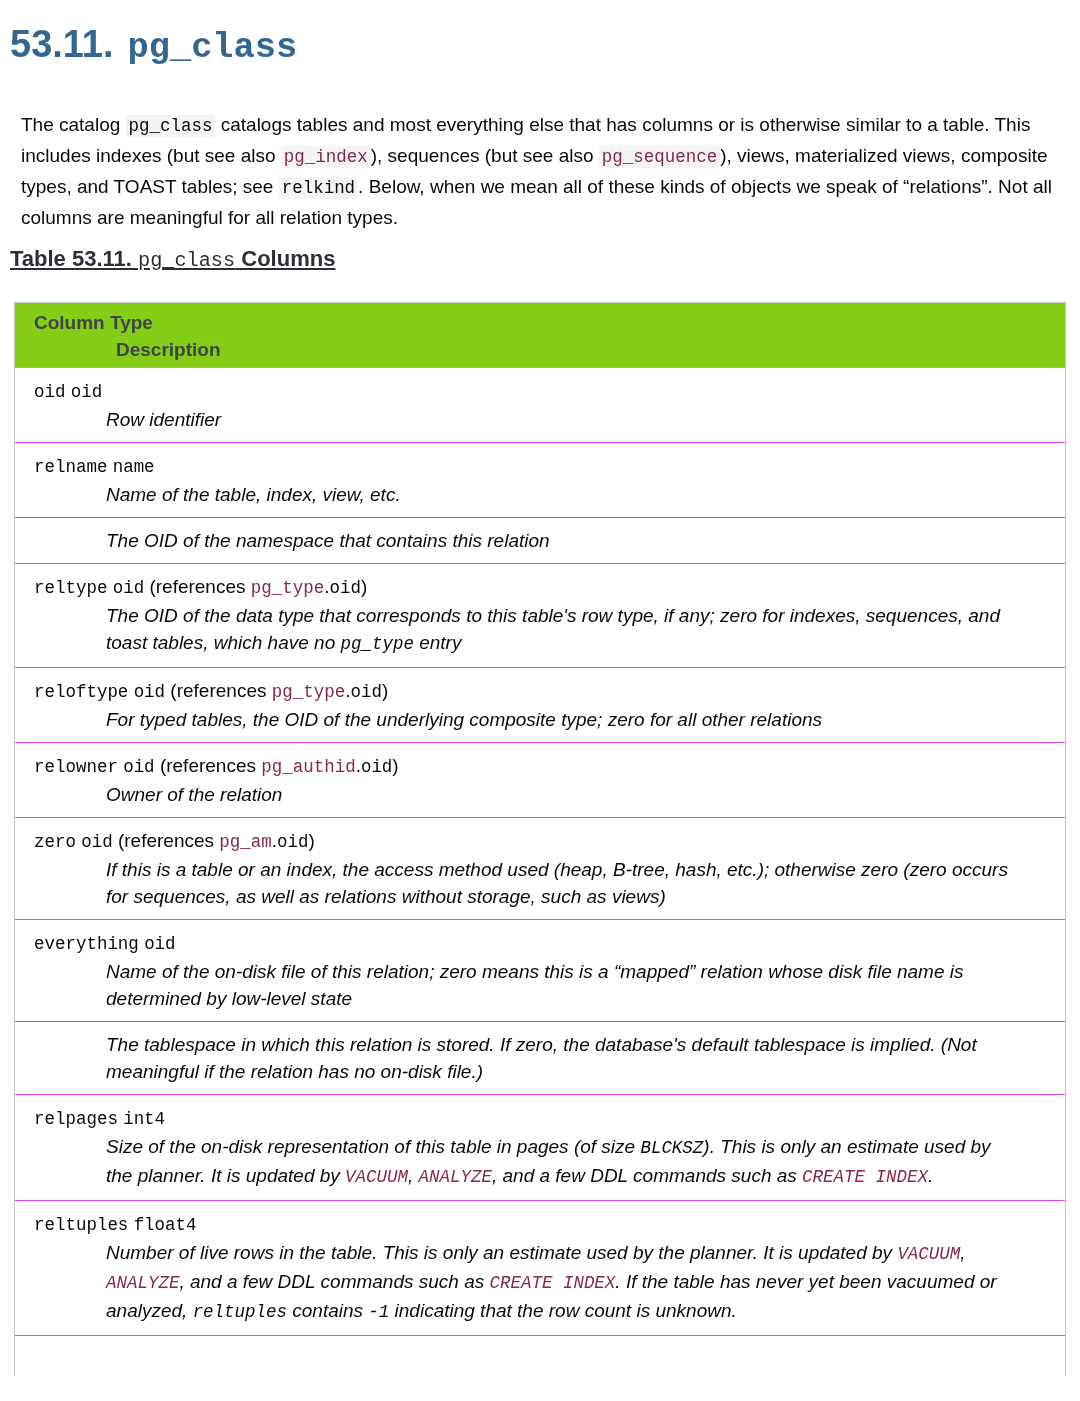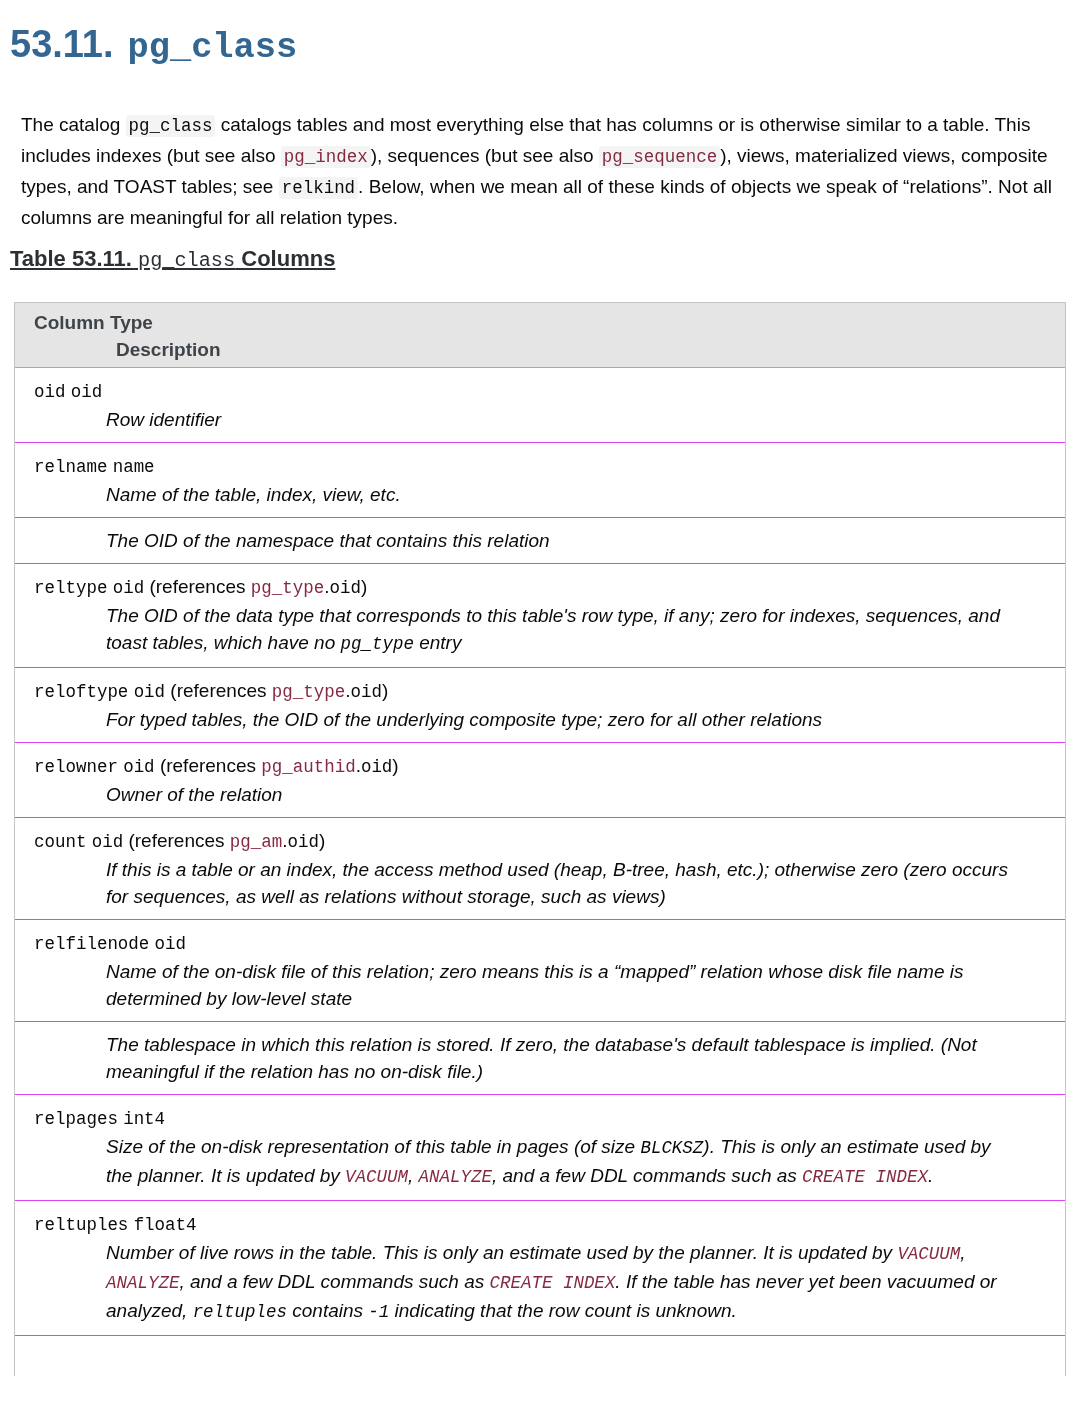--- a/index.html
+++ b/index.html
@@ -66,21 +66,21 @@
   .cat-table {
     margin: 28px 0 0 4px;
     width: 1052px;
     border: 1px solid #c0c5c9;
     border-bottom: none;
     box-sizing: border-box;
     font-size: 19px;
     line-height: 27px;
   }
   .thead {
-    background: #e5e5e5;
+    background: #84cc16;
     border-bottom: 1px solid #a6abb0;
     padding: 6px 20px 4px 19px;
     font-weight: bold;
     color: #3f4449;
   }
   .thead .th2 { margin-left: 82px; }
   .row {
     padding: 9px 20px 9px 19px;
     border-top: 1px solid #d946ef;
   }
@@ -129,25 +129,25 @@
         </div>
         <div class="row">
           <div class="field-line"><code class="seg-code">reloftype</code><span> </span><code class="seg-code">oid</code><span> (references </span><a class="seg-link" href="#">pg_type</a><span>.</span><code class="seg-code">oid</code><span>)</span></div>
           <div class="desc"><span>For typed tables, the OID of the underlying composite type; zero for all other relations</span></div>
         </div>
         <div class="row">
           <div class="field-line"><code class="seg-code">relowner</code><span> </span><code class="seg-code">oid</code><span> (references </span><a class="seg-link" href="#">pg_authid</a><span>.</span><code class="seg-code">oid</code><span>)</span></div>
           <div class="desc"><span>Owner of the relation</span></div>
         </div>
         <div class="row">
-          <div class="field-line"><code class="seg-code">count</code><span> </span><code class="seg-code">oid</code><span> (references </span><a class="seg-link" href="#">pg_am</a><span>.</span><code class="seg-code">oid</code><span>)</span></div>
+          <div class="field-line"><code class="seg-code">zero</code><span> </span><code class="seg-code">oid</code><span> (references </span><a class="seg-link" href="#">pg_am</a><span>.</span><code class="seg-code">oid</code><span>)</span></div>
           <div class="desc"><span>If this is a table or an index, the access method used (heap, B-tree, hash, etc.); otherwise zero (zero occurs for sequences, as well as relations without storage, such as views)</span></div>
         </div>
         <div class="row">
-          <div class="field-line"><code class="seg-code">relfilenode</code><span> </span><code class="seg-code">oid</code></div>
+          <div class="field-line"><code class="seg-code">everything</code><span> </span><code class="seg-code">oid</code></div>
           <div class="desc"><span>Name of the on-disk file of this relation; zero means this is a “mapped” relation whose disk file name is determined by low-level state</span></div>
         </div>
         <div class="row">
           <div class="desc"><span>The tablespace in which this relation is stored. If zero, the database's default tablespace is implied. (Not meaningful if the relation has no on-disk file.)</span></div>
         </div>
         <div class="row">
           <div class="field-line"><code class="seg-code">relpages</code><span> </span><code class="seg-code">int4</code></div>
           <div class="desc"><span>Size of the on-disk representation of this table in pages (of size </span><code class="seg-code">BLCKSZ</code><span>). This is only an estimate used by the planner. It is updated by </span><a class="seg-link" href="#">VACUUM</a><span>, </span><a class="seg-link" href="#">ANALYZE</a><span>, and a few DDL commands such as </span><a class="seg-link" href="#">CREATE INDEX</a><span>.</span></div>
         </div>
         <div class="row">

